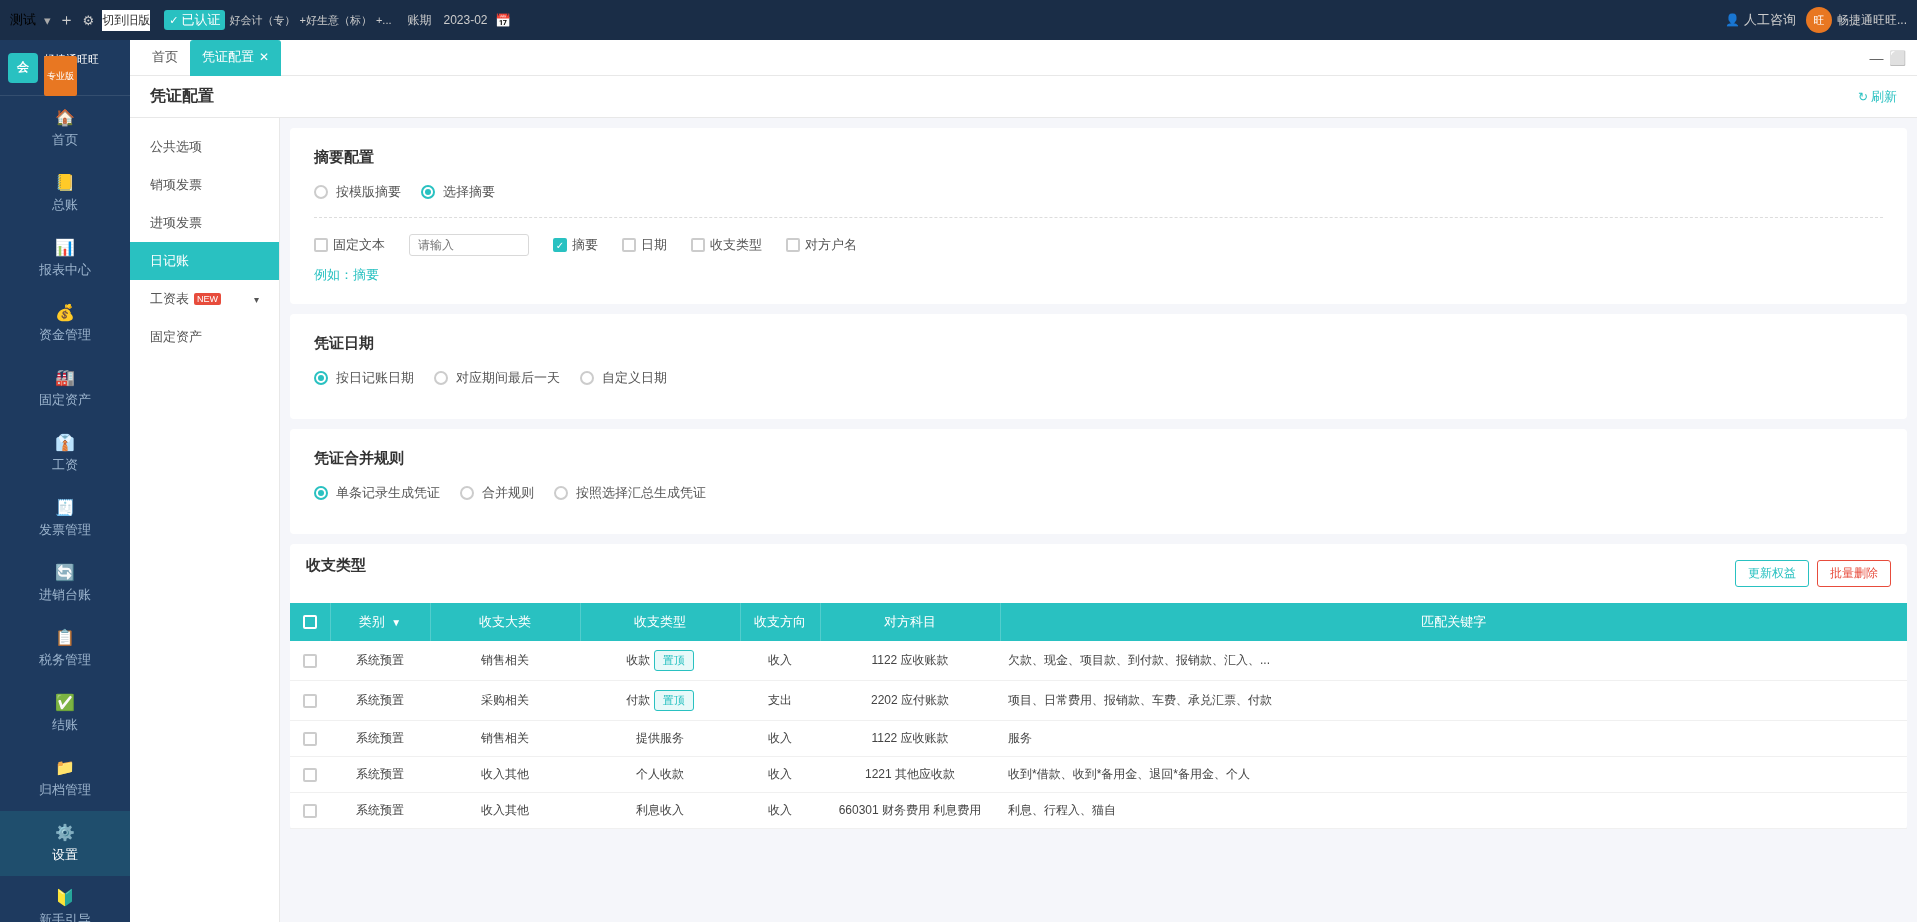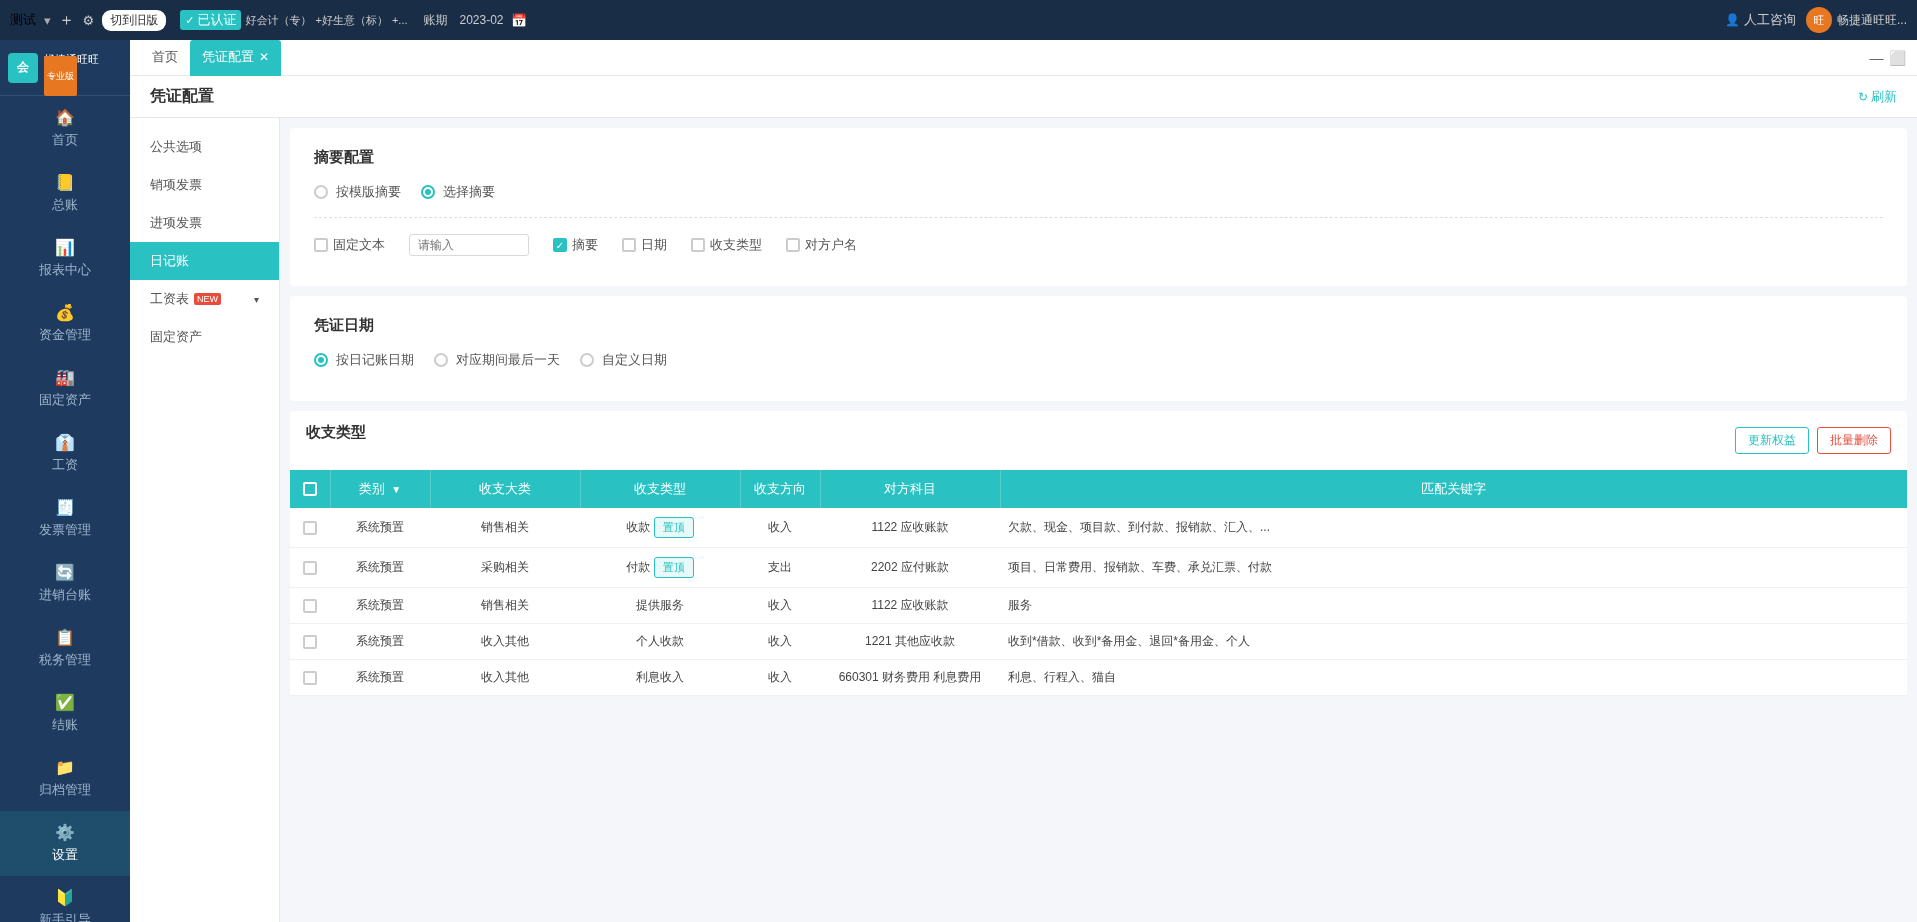--- a/index.html
+++ b/index.html
@@ -1,20 +1,20 @@
 <!DOCTYPE html>
 <html><head>
   <meta charset="utf-8">
   <style>
     * { box-sizing: border-box; margin: 0; padding: 0; font-family: 'Microsoft YaHei', SimHei, Arial, sans-serif; font-size: 13px; }
     body { background: #f0f2f5; display: flex; flex-direction: column; height: 922px; overflow: hidden; }
 
     
     .top-bar { height: 40px; background: #1a2d47; display: flex; align-items: center; padding: 0 10px; gap: 8px; flex-shrink: 0; }
-    .top-bar-switch-btn { background: #fff; border: none; border-radius: 9px; padding: 2px 8px; font-size: 12px; cursor: pointer; color: #333; }
+    .top-bar-switch-btn { background: #fff; border: none; border-radius: 0; padding: 2px 0; font-size: 12px; cursor: pointer; color: #333; }
     .top-bar-badge { background: #29c1c1; color: #fff; border-radius: 3px; padding: 1px 5px; font-size: 11px; }
     .top-bar-badges { display: flex; gap: 4px; align-items: center; margin-left: 6px; }
     .top-bar-right { margin-left: auto; display: flex; align-items: center; gap: 10px; }
     .top-bar-user { display: flex; align-items: center; gap: 5px; }
     .user-avatar { width: 26px; height: 26px; border-radius: 50%; background: #e87722; display: flex; align-items: center; justify-content: center; color: #fff; font-size: 11px; }
 
     
     .main-layout { display: flex; flex: 1; overflow: hidden; }
 
     
@@ -271,40 +271,60 @@
             <label class="checkbox-item">
               <div class="checkbox-box"></div>
               <span>收支类型</span>
             </label>
             <label class="checkbox-item">
               <div class="checkbox-box"></div>
               <span>对方户名</span>
             </label>
           </div>
 
+          <div class="example-text">
+            <span>例如：</span><span>摘要</span>
+          </div>
         </div>
 
         <div class="config-section">
           <div class="section-title">凭证日期</div>
           <div class="radio-group">
             <label class="radio-item">
               <div class="radio-circle checked"></div>
               <span>按日记账日期</span>
             </label>
             <label class="radio-item">
               <div class="radio-circle"></div>
               <span>对应期间最后一天</span>
             </label>
             <label class="radio-item">
               <div class="radio-circle"></div>
               <span>自定义日期</span>
             </label>
           </div>
         </div>
 
+        <div class="config-section">
+          <div class="section-title">凭证合并规则</div>
+          <div class="radio-group">
+            <label class="radio-item">
+              <div class="radio-circle checked"></div>
+              <span>单条记录生成凭证</span>
+            </label>
+            <label class="radio-item">
+              <div class="radio-circle"></div>
+              <span>合并规则</span>
+            </label>
+            <label class="radio-item">
+              <div class="radio-circle"></div>
+              <span>按照选择汇总生成凭证</span>
+            </label>
+          </div>
+        </div>
 
         <div class="table-section">
           <div class="table-header-row">
             <span class="section-title">收支类型</span>
             <div class="table-actions">
               <button class="action-btn action-btn-primary">更新权益</button>
               <button class="action-btn action-btn-danger">批量删除</button>
             </div>
           </div>
           <table class="data-table">

